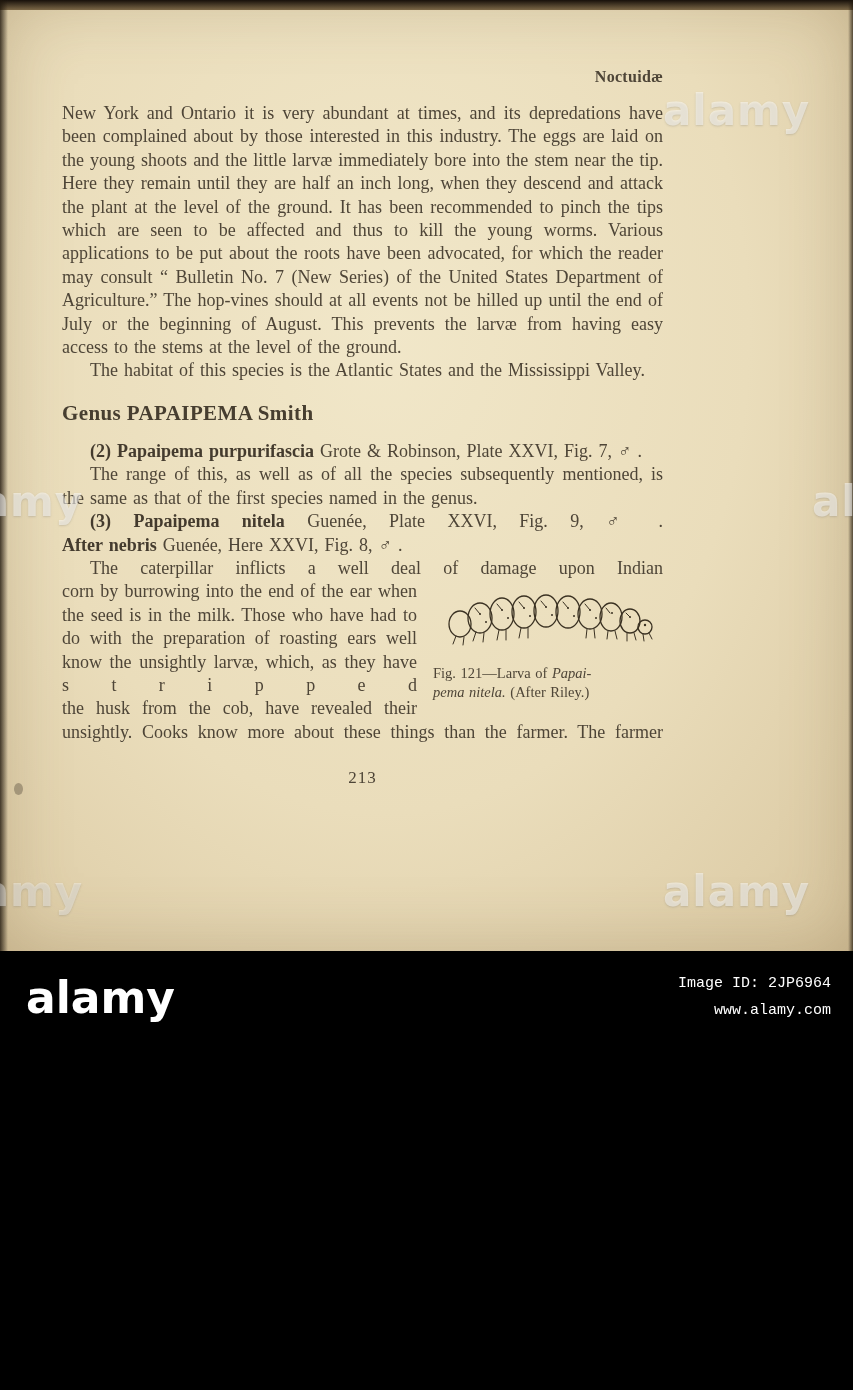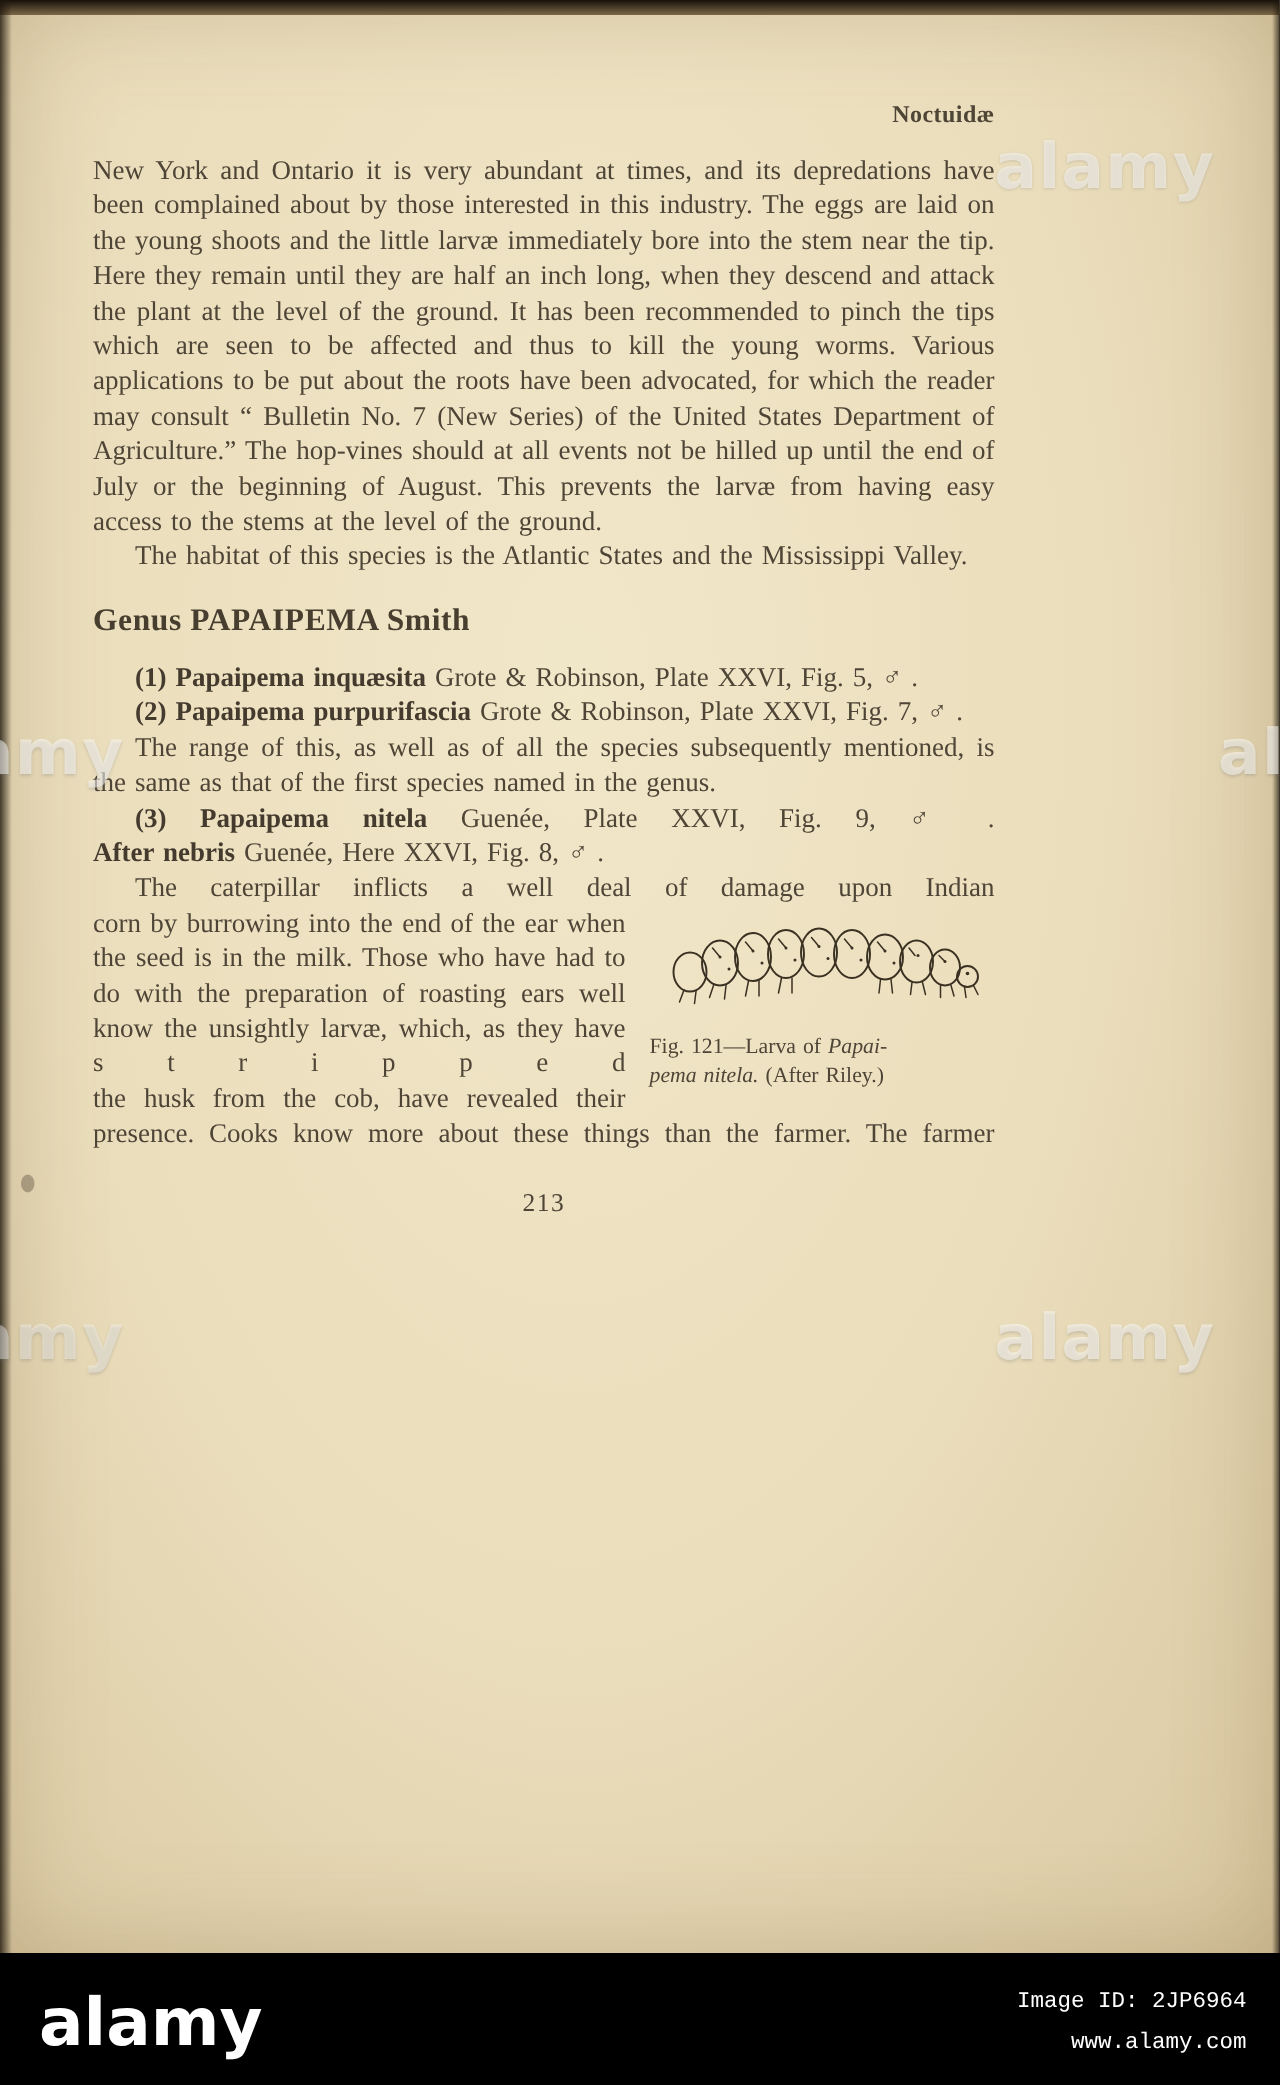--- a/index.html
+++ b/index.html
@@ -6,21 +6,21 @@
   html, body { margin: 0; padding: 0; }
   body {
     width: 853px; height: 1390px; overflow: hidden;
     background: #000;
     font-family: "Liberation Serif", "DejaVu Serif", serif;
   }
 
   
   .scan {
     position: relative;
-    width: 853px; height: 1302px;
+    width: 853px; height: 951px;
     background: radial-gradient(ellipse at 45% 35%, #f1e7c9 0%, #eaddbb 55%, #d9c7a0 100%);
     box-shadow: inset 0 0 70px rgba(120, 95, 55, 0.28);
     overflow: hidden;
   }
   .edge-top { position:absolute; top:0; left:0; right:0; height:10px;
     background: linear-gradient(#17100a, #7c6847); }
   .edge-left { position:absolute; top:0; left:0; bottom:0; width:8px;
     background: linear-gradient(90deg, rgba(30,22,12,0.8), rgba(30,22,12,0)); }
   .edge-right { position:absolute; top:0; right:0; bottom:0; width:5px;
     background: linear-gradient(270deg, rgba(30,22,12,0.7), rgba(30,22,12,0)); }
@@ -107,21 +107,20 @@
 
     <div class="running-head">Noctuidæ</div>
 
     <p class="bt">New York and Ontario it is very abundant at times, and its depredations have been complained about by those interested in this industry.  The eggs are laid on the young shoots and the little larvæ immediately bore into the stem near the tip.  Here they remain until they are half an inch long, when they descend and attack the plant at the level of the ground.  It has been recommended to pinch the tips which are seen to be affected and thus to kill the young worms.  Various applications to be put about the roots have been advocated, for which the reader may consult “ Bulletin No. 7 (New Series) of the United States Department of Agriculture.”  The hop-vines should at all events not be hilled up until the end of July or the beginning of August.  This prevents the larvæ from having easy access to the stems at the level of the ground.</p>
 
 
     <p class="bt ind">The habitat of this species is the Atlantic States and the Mississippi Valley.</p>
 
     <h2 class="genus">Genus PAPAIPEMA Smith</h2>
 
-    <p class="bt ind"><span class="b">(1) Papaipema inquæsita</span><span> Grote &amp; Robinson, Plate XXVI, Fig. 5, ♂ .</span></p>
 
 
     <p class="bt ind"><span class="b">(2) Papaipema purpurifascia</span><span> Grote &amp; Robinson, Plate XXVI, Fig. 7, ♂ .</span></p>
 
     <p class="bt ind">The range of this, as well as of all the species subsequently mentioned, is the same as that of the first species named in the genus.</p>
 
     <p class="bt ind jlast"><span class="b">(3) Papaipema nitela</span><span> Guenée, Plate XXVI, Fig. 9, ♂ .</span></p>
     <p class="bt"><span class="b">After nebris</span><span> Guenée, Here XXVI, Fig. 8, ♂ .</span></p>
 
     <p class="bt ind jlast">The caterpillar inflicts a well deal of damage upon Indian</p>
@@ -188,21 +187,21 @@
           </svg>
         </div>
         <figcaption class="figcap">
           <div><span>Fig. 121—Larva of </span><span class="i">Papai-</span></div>
           <div><span class="i">pema nitela.</span><span> (After Riley.)</span></div>
         </figcaption>
       </figure>
       <p class="bt jlast">corn by burrowing into the end of the ear when the seed is in the milk.  Those who have had to do with the preparation of roasting ears well know the unsightly larvæ, which, as they have s t r i p p e d</p>
     </div>
 
-    <p class="bt jlast">the husk from the cob, have revealed their presence.  Cooks know more about these things than the farmer.  The farmer</p>
+    <p class="bt jlast">the husk from the cob, have revealed their unsightly.  Cooks know more about these things than the farmer.  The farmer</p>
 
     <div class="pagenum">213</div>
   </div>
 
   <div class="wm wm1">alamy</div>
   <div class="wm wm2">alamy</div>
   <div class="wm wm3">alamy</div>
   <div class="wm wm4">alamy</div>
   <div class="wm wm5">alamy</div>
 

